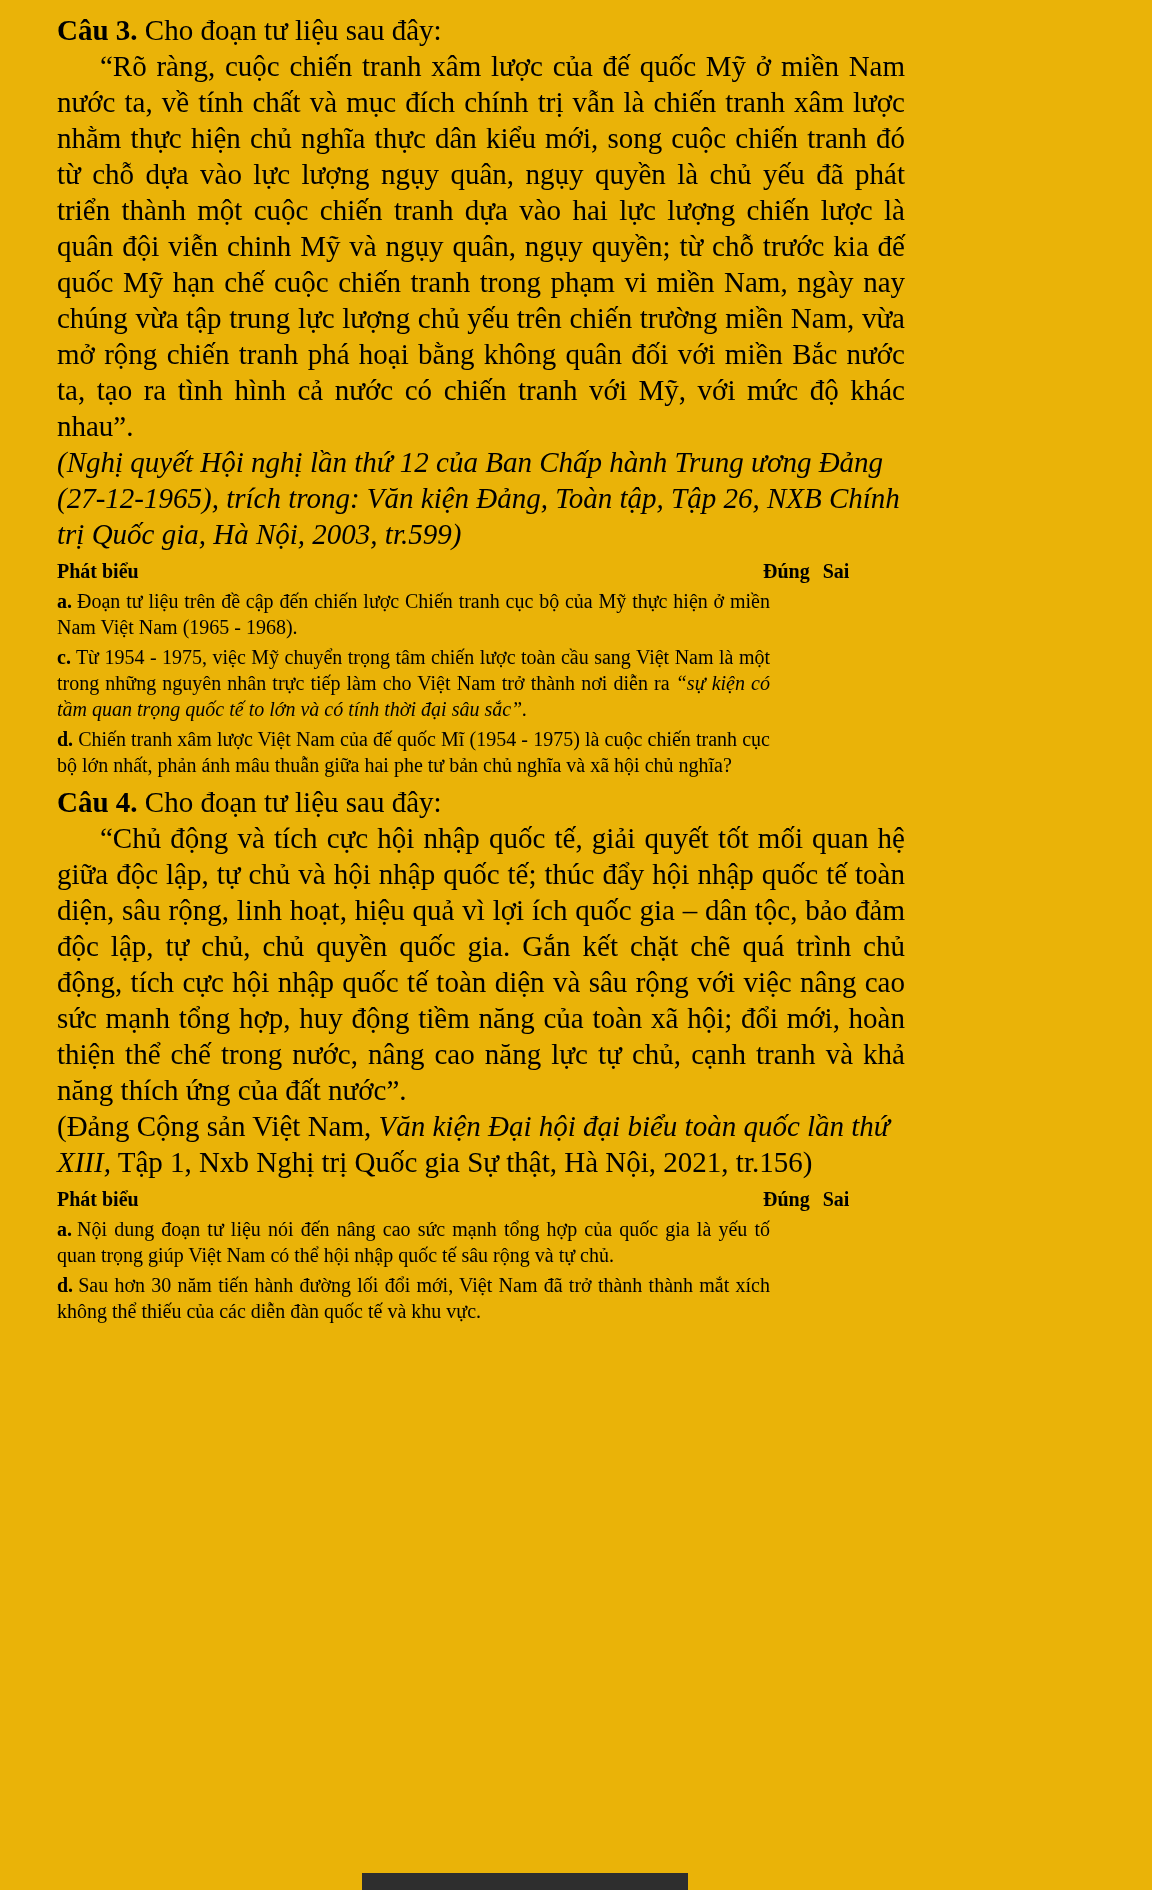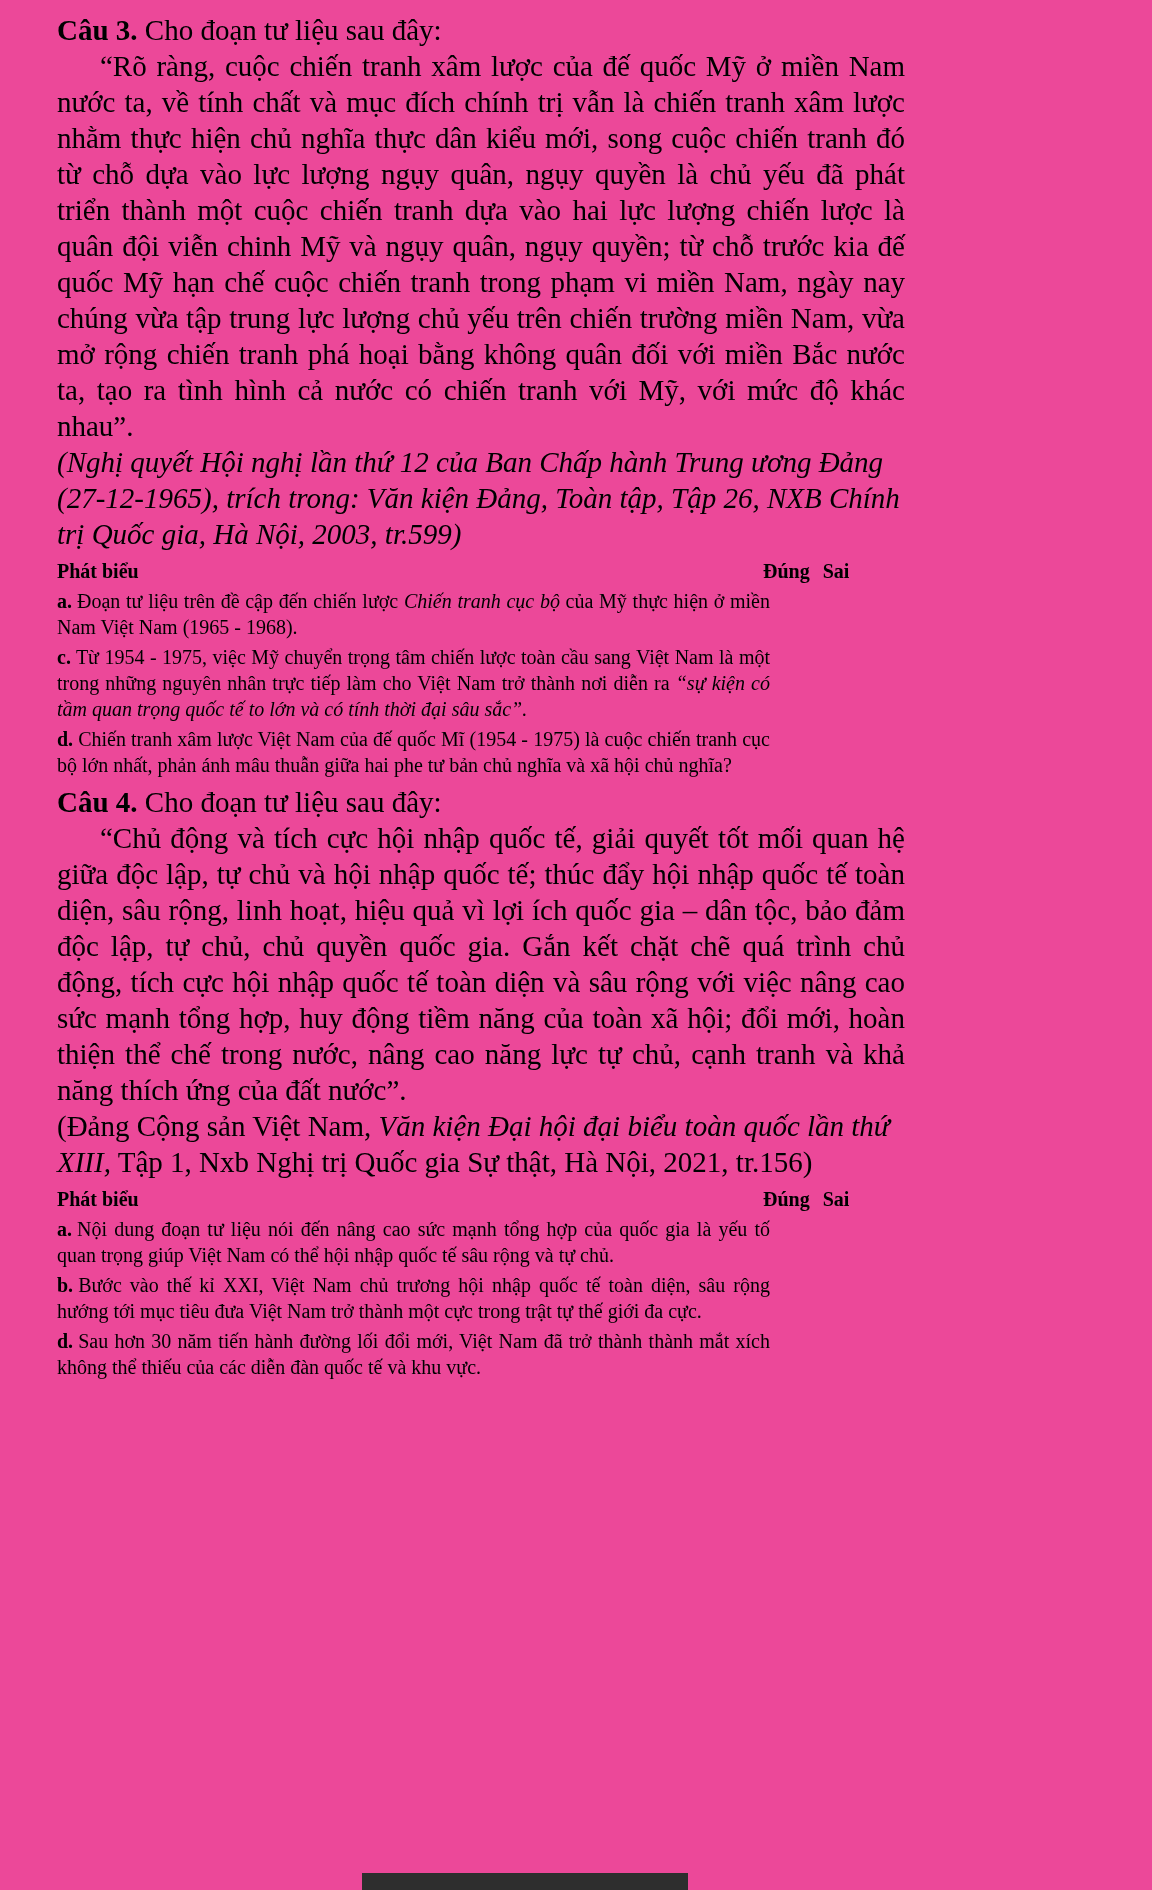--- a/index.html
+++ b/index.html
@@ -1,20 +1,20 @@
 <!DOCTYPE html>
 <html><head>
 <meta charset="utf-8">
 <style>
   html, body { margin: 0; padding: 0; background: #ffffff; }
   .page {
     position: relative;
     width: 1152px;
     height: 1890px;
-    background: #ec4899;
+    background: #eab308;
     color: #000000;
     font-family: "Liberation Serif", serif;
     overflow: hidden;
   }
   .content { padding: 12px 0 0 57px; }
   .qheading, .quote, .citation {
     width: 848px;
     font-size: 29px;
     line-height: 36px;
     margin: 0;
@@ -64,41 +64,40 @@
       <p class="citation"><span style="font-style: italic;">(Nghị quyết Hội nghị lần thứ 12 của Ban Chấp hành Trung ương Đảng (27-12-1965), trích trong: Văn kiện Đảng, Toàn tập, Tập 26, NXB Chính trị Quốc gia, Hà Nội, 2003, tr.599)</span></p>
 
       <div class="tbl-header">
         <span class="col-statement">Phát biểu</span>
         <span class="col-tf">
           <span>Đúng</span>
           <span>Sai</span>
         </span>
       </div>
 
-      <p class="statement"><b class="skey">a.</b><span><span>Đoạn tư liệu trên đề cập đến chiến lược </span><span style="font-style: italic;">Chiến tranh cục bộ</span><span> của Mỹ thực hiện ở miền Nam Việt Nam (1965 - 1968).</span></span></p>
+      <p class="statement"><b class="skey">a.</b><span><span>Đoạn tư liệu trên đề cập đến chiến lược </span><span style="">Chiến tranh cục bộ</span><span> của Mỹ thực hiện ở miền Nam Việt Nam (1965 - 1968).</span></span></p>
       <p class="statement"><b class="skey">c.</b><span><span>Từ 1954 - 1975, việc Mỹ chuyển trọng tâm chiến lược toàn cầu sang Việt Nam là một trong những nguyên nhân trực tiếp làm cho Việt Nam trở thành nơi diễn ra </span><span style="font-style: italic;">“sự kiện có tầm quan trọng quốc tế to lớn và  có tính thời đại sâu sắc”.</span></span></p>
       <p class="statement"><b class="skey">d.</b><span><span>Chiến tranh xâm lược Việt Nam của đế quốc Mĩ (1954 - 1975) là cuộc chiến tranh cục bộ lớn nhất, phản ánh mâu thuẫn giữa hai phe tư bản chủ nghĩa và xã hội chủ nghĩa?</span></span></p>
     </section>
 
     <section>
       <p class="qheading q4"><b>Câu 4.</b><span> Cho đoạn tư liệu sau đây:</span></p>
 
       <p class="quote">“Chủ động và tích cực hội nhập quốc tế, giải quyết tốt mối quan hệ giữa độc lập, tự chủ và hội nhập quốc tế; thúc đẩy hội nhập quốc tế toàn diện, sâu rộng, linh hoạt, hiệu quả vì lợi ích quốc gia – dân tộc, bảo đảm độc lập, tự chủ, chủ quyền quốc gia. Gắn kết chặt chẽ quá trình chủ động, tích cực hội nhập quốc tế toàn diện và sâu rộng với việc nâng cao sức mạnh tổng hợp, huy động tiềm năng của toàn xã hội; đổi mới, hoàn thiện thể chế trong nước, nâng cao năng lực tự chủ, cạnh tranh và khả năng thích ứng của đất nước”.</p>
 
       <p class="citation"><span>(Đảng Cộng sản Việt Nam, </span><span style="font-style: italic;">Văn kiện Đại hội đại biểu toàn quốc lần thứ XIII,</span><span> Tập 1, Nxb Nghị trị Quốc gia Sự thật, Hà Nội, 2021, tr.156)</span></p>
 
       <div class="tbl-header">
         <span class="col-statement">Phát biểu</span>
         <span class="col-tf">
           <span>Đúng</span>
           <span>Sai</span>
         </span>
       </div>
 
       <p class="statement"><b class="skey">a.</b><span><span>Nội dung đoạn tư liệu nói đến nâng cao sức mạnh tổng hợp của quốc gia là yếu tố quan trọng giúp Việt Nam có thể hội nhập quốc tế sâu rộng và tự chủ.</span></span></p>
-      <p class="statement"><b class="skey">b.</b><span><span>Bước vào thế kỉ XXI, Việt Nam chủ trương hội nhập quốc tế toàn diện, sâu rộng hướng tới mục tiêu đưa Việt Nam trở thành một cực trong trật tự thế giới đa cực.</span></span></p>
       <p class="statement"><b class="skey">d.</b><span><span>Sau hơn 30 năm tiến hành đường lối đổi mới, Việt Nam đã trở thành thành mắt xích không thể thiếu của các diễn đàn quốc tế và khu vực.</span></span></p>
     </section>
 
   </div>
 
   <div class="bottom-bar" style="background: rgb(46, 46, 46);"></div>
 </div>
 
 </body></html>

